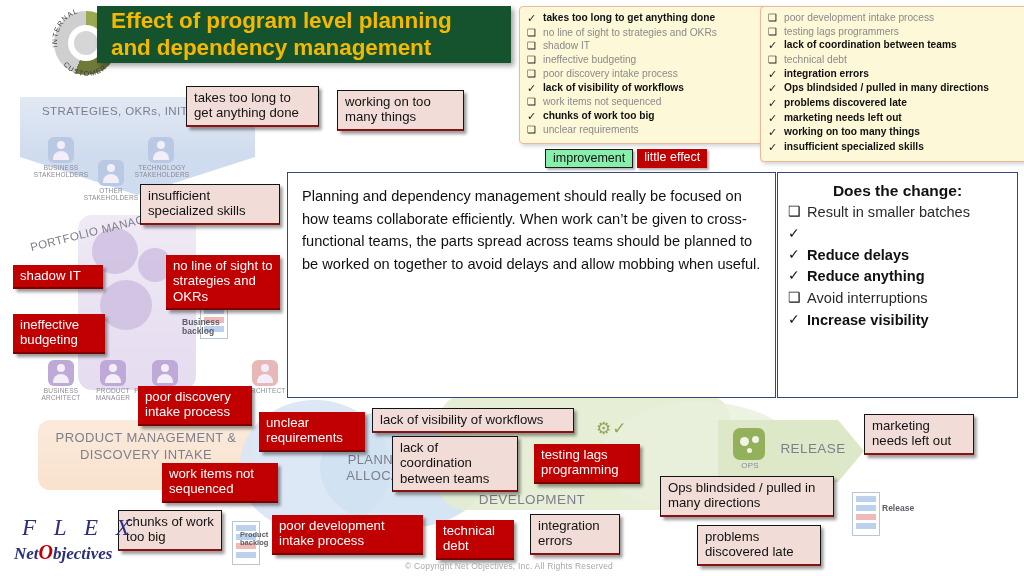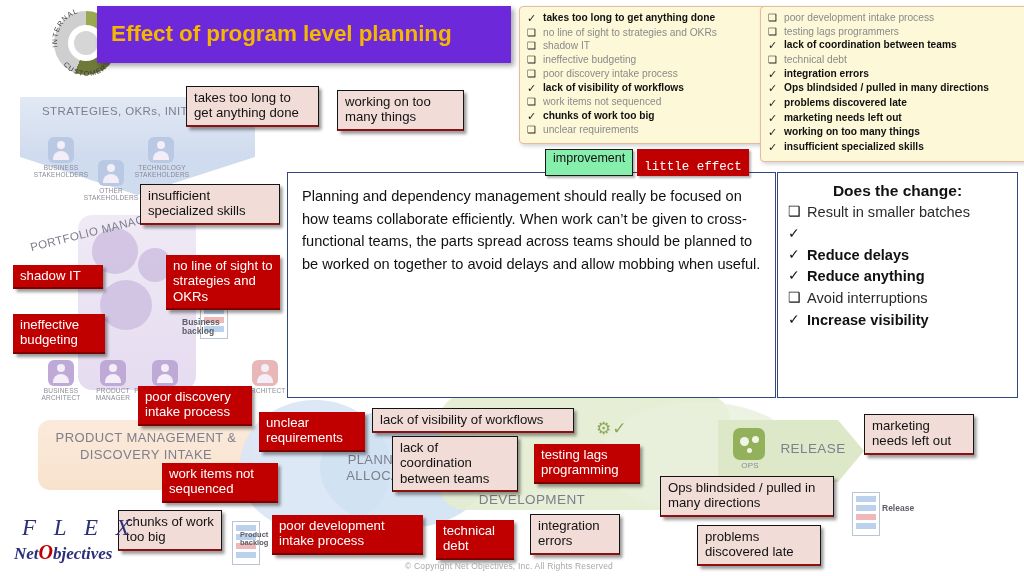--- a/index.html
+++ b/index.html
@@ -100,21 +100,21 @@
     background:conic-gradient(#9aa84f 0deg 130deg,#6f7a3a 130deg 200deg,#cfcfcf 200deg 360deg);
   }
   .badge .hole{position:absolute;inset:20px;border-radius:50%;background:#fff;}
   .badge .hole2{position:absolute;inset:26px;border-radius:50%;background:#d6d6d6;}
   .badge svg{position:absolute;inset:0;}
   .badge text{font-size:7px;fill:#3b3b3b;font-family:"Liberation Sans",sans-serif;letter-spacing:1.2px;}
 
   
   .title-box{
     position:absolute;left:97px;top:6px;width:414px;height:57px;
-    background:#6d28d9;
+    background:#14532d;
     box-shadow:3px 3px 5px rgba(0,0,0,.35);
     display:flex;align-items:center;
   }
   .title-box h1{
     margin:0 0 0 14px;color:#f5b800;font-size:22.5px;line-height:1.16;
     font-weight:bold;letter-spacing:-.1px;
   }
 
   
   .ylist{
@@ -129,23 +129,22 @@
   .ylist .mark.box{font-size:10px;}
   .ylist .txt{font-size:10.2px;color:#8a8a8a;}
   .ylist .row.on .txt{color:#111;font-weight:bold;}
 
   .legend-wrap{position:absolute;left:545px;top:149px;display:flex;gap:4px;z-index:6;}
   .legend-imp{
     background:#86efac;border:1.6px solid #1a1a1a;padding:1px 7px 2px;font-size:12.5px;color:#111;
     box-shadow:2px 2px 2px rgba(0,0,0,.3);
   }
   .legend-lit{
-    background:#c00000;padding:11px 7px 2px;font-size:12.5px;color:#fff;
+    background:#c00000;padding:1px 7px 2px;font-size:12.5px;color:#fff;
     box-shadow:2px 2px 2px rgba(0,0,0,.3);
-    font-family:Liberation Mono, monospace;
   }
 
   
   .main-panel{
     position:absolute;left:287px;top:172px;width:489px;height:226px;
     background:#fff;border:1.6px solid #30487e;box-sizing:border-box;padding:12px 14px;
   }
   .main-panel p{margin:0;font-size:14.6px;line-height:1.55;color:#111;}
 
   .change-panel{
@@ -267,20 +266,21 @@
       <path id="arcI" d="M10,44 A30,30 0 0 1 30,8" fill="none"></path>
       <path id="arcC" d="M14,58 A30,30 0 0 0 62,60" fill="none"></path>
       <text><textPath href="#arcI" startOffset="4%">INTERNAL</textPath></text>
       <text><textPath href="#arcC" startOffset="4%">CUSTOMER</textPath></text>
     </svg>
   </div>
 
   <div class="title-box">
     <h1>
       <span>Effect of program level planning</span><br>
+      <span>and dependency management</span>
     </h1>
   </div>
 
   <div class="ylist" id="ylist-left">
       <div class="row on">
         <span class="mark">✓</span>
         <span class="txt">takes too long to get anything done</span>
       </div>
       <div class="row">
         <span class="mark box">❑</span>

